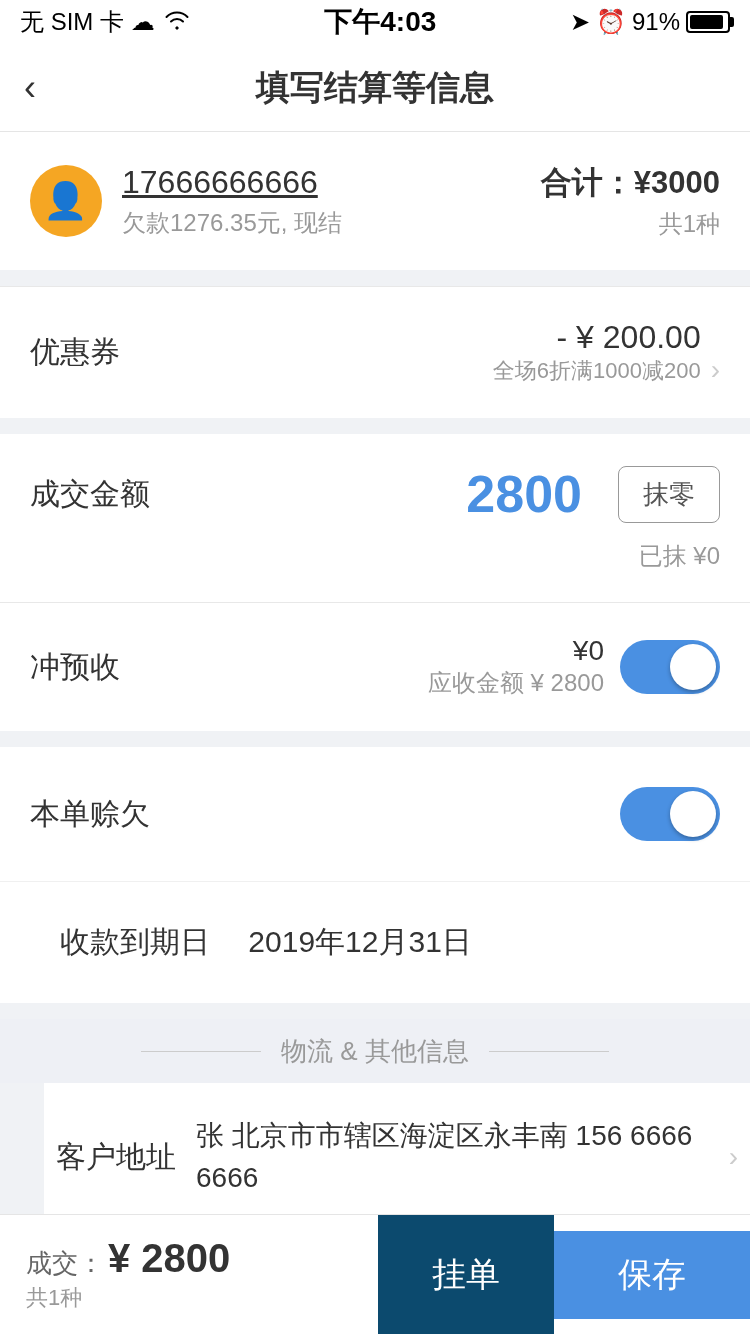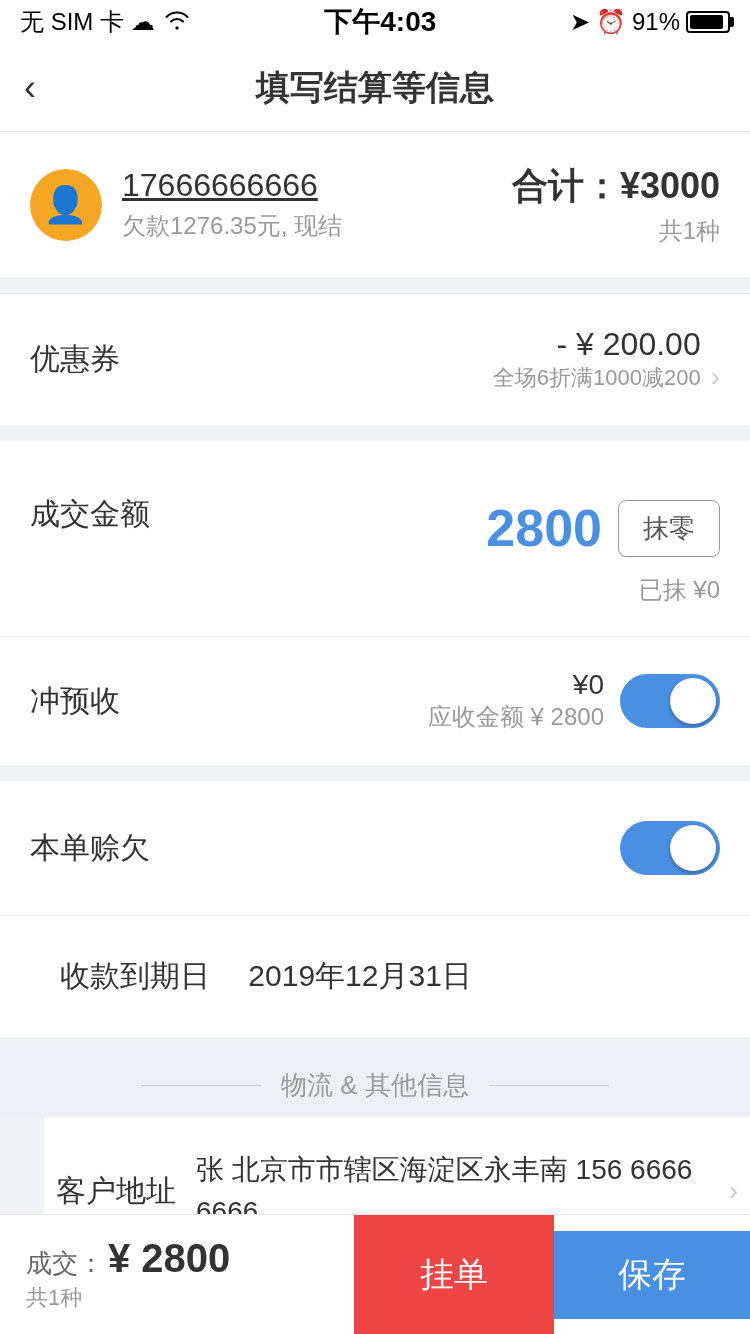--- a/index.html
+++ b/index.html
@@ -75,21 +75,21 @@
     .avatar {
       width: 72px; height: 72px; border-radius: 50%;
       background: #f5a623;
       display: flex; align-items: center; justify-content: center;
       flex-shrink: 0;
     }
     .avatar-icon { font-size: 36px; color: #fff; }
     .customer-info .phone { font-size: 32px; font-weight: 500; color: #333; text-decoration: underline; }
     .customer-info .sub { font-size: 24px; color: #999; margin-top: 6px; }
     .customer-right { text-align: right; }
-    .total-value { font-size: 36px; font-weight: 600; color: #333; }
+    .total-value { font-size: 31px; font-weight: 600; color: #333; }
     .total-count { font-size: 24px; color: #999; margin-top: 4px; }
 
     
     .divider { height: 1px; background: #e8e8e8; margin: 0 0; }
 
     
     .row-item {
       background: #fff;
       display: flex;
       align-items: center;
@@ -110,21 +110,21 @@
       background: #fff;
       padding: 30px 30px;
       margin-bottom: 0;
     }
     .amount-row {
       display: flex;
       align-items: center;
       justify-content: space-between;
       margin-bottom: 16px;
     }
-    .amount-right { display: flex; align-items: center; gap: 16px; margin-top: 27px; }
+    .amount-right { display: flex; align-items: center; gap: 36px; }
     .amount-value { font-size: 52px; color: #4a90e2; font-weight: 600; }
     .round-btn {
       border: 1px solid #999; border-radius: 8px;
       padding: 10px 24px; font-size: 26px; color: #555;
       background: #fff; cursor: pointer;
     }
     .amount-sub { font-size: 24px; color: #999; text-align: right; }
 
     
     .toggle-row {
@@ -217,22 +217,22 @@
       border-top: 1px solid #e5e5e5;
     }
     .bottom-summary {
       flex: 1;
       padding: 0 26px;
     }
     .bottom-summary .summary-label { font-size: 26px; color: #666; }
     .bottom-summary .summary-value { font-size: 40px; font-weight: 600; color: #333; }
     .bottom-summary .summary-count { font-size: 22px; color: #999; margin-top: 2px; }
     .btn-pending {
-      width: 200px; height: 120px;
-      background: #ef4444;
+      width: 176px; height: 120px;
+      background: #0c4a6e;
       display: flex; align-items: center; justify-content: center;
       font-size: 34px; color: #fff; font-weight: 500;
       cursor: pointer;
       flex-shrink: 0;
     }
     .btn-save {
       width: 196px; height: 88px;
       background: #4a90e2;
       display: flex; align-items: center; justify-content: center;
       font-size: 34px; color: #fff; font-weight: 500;

